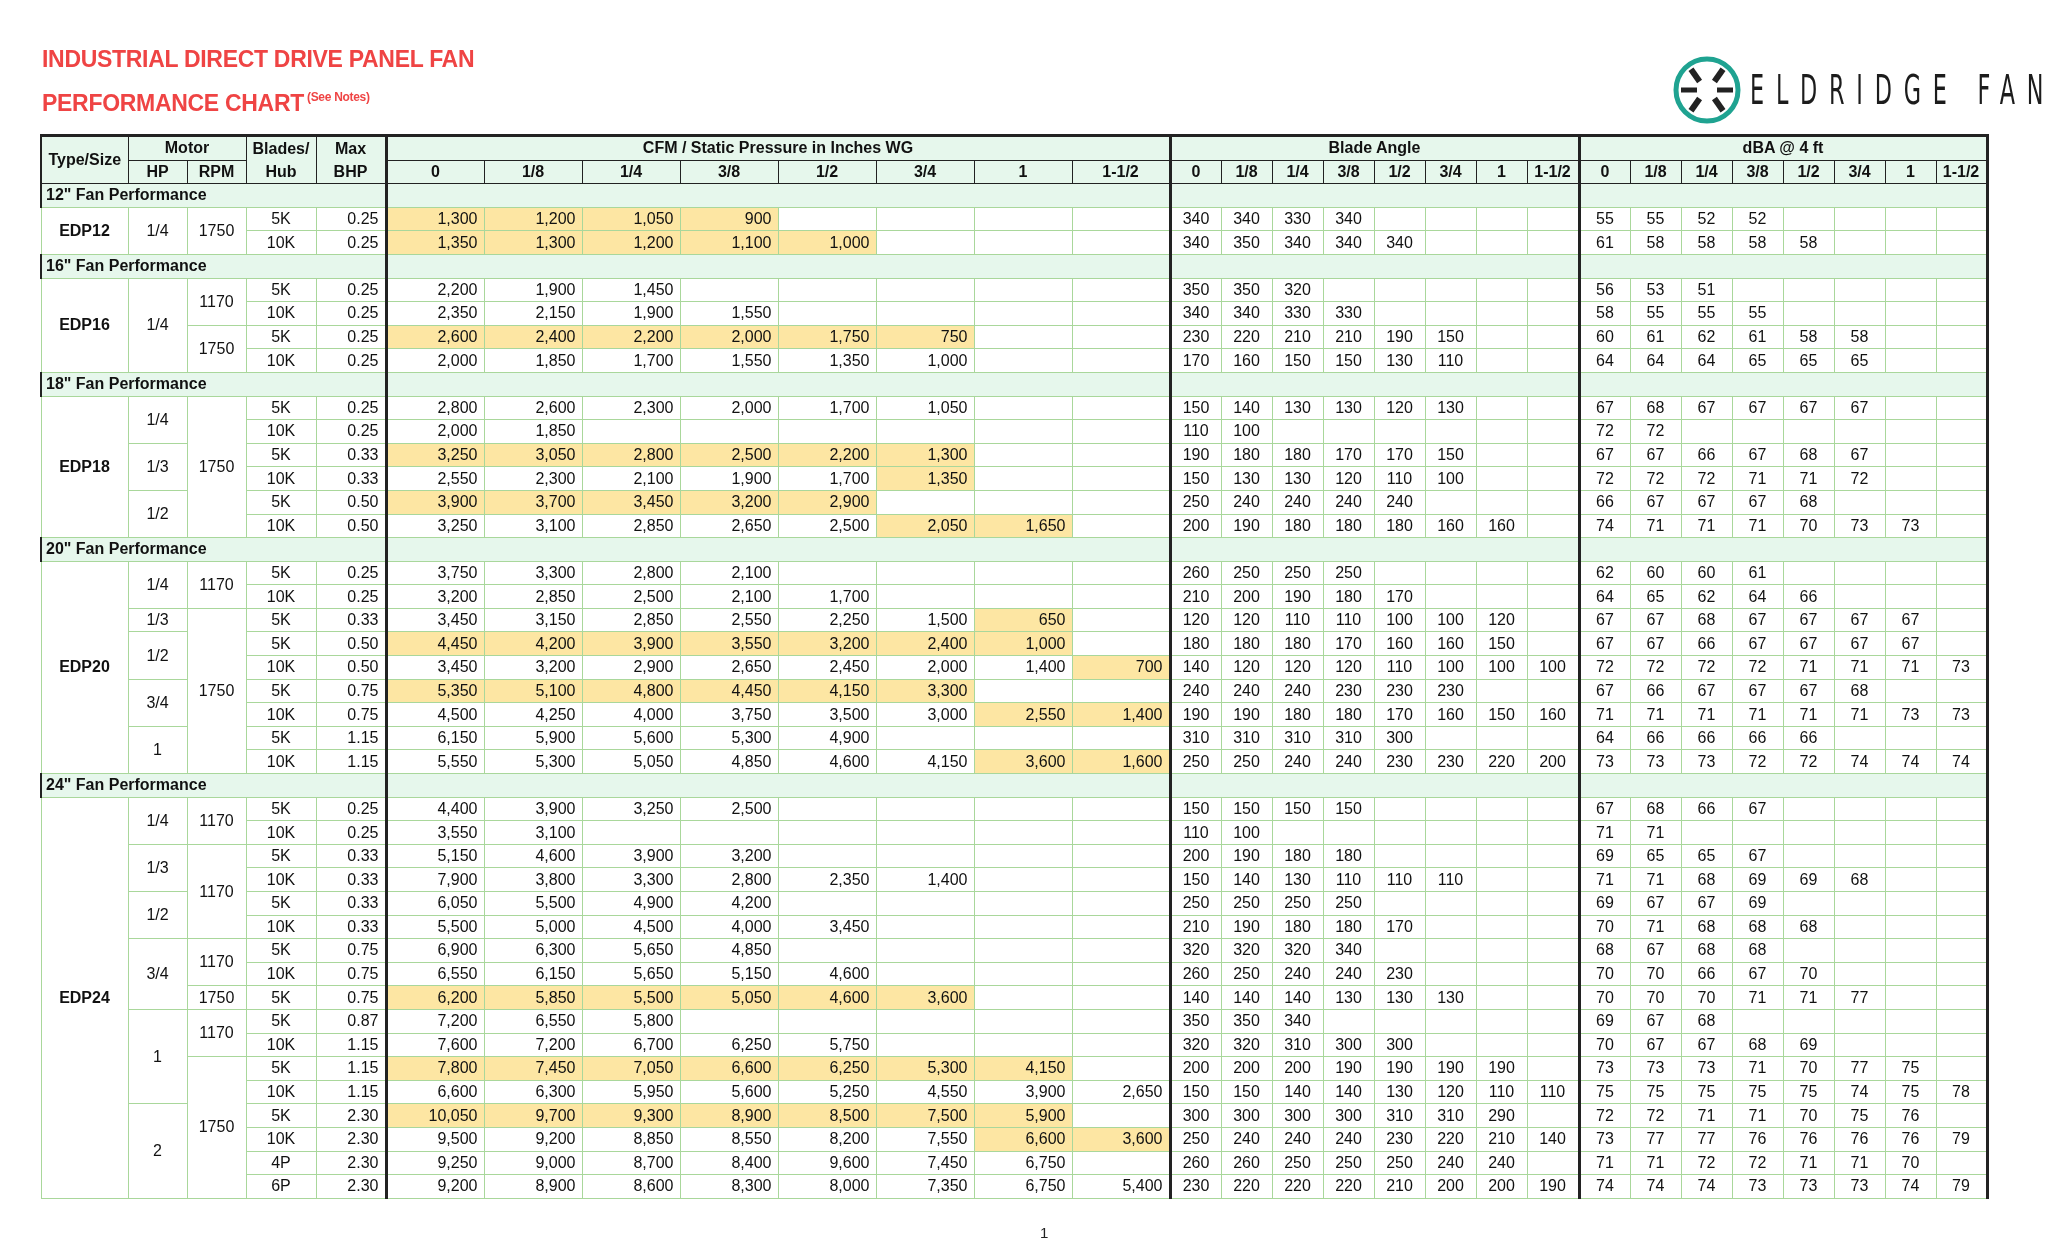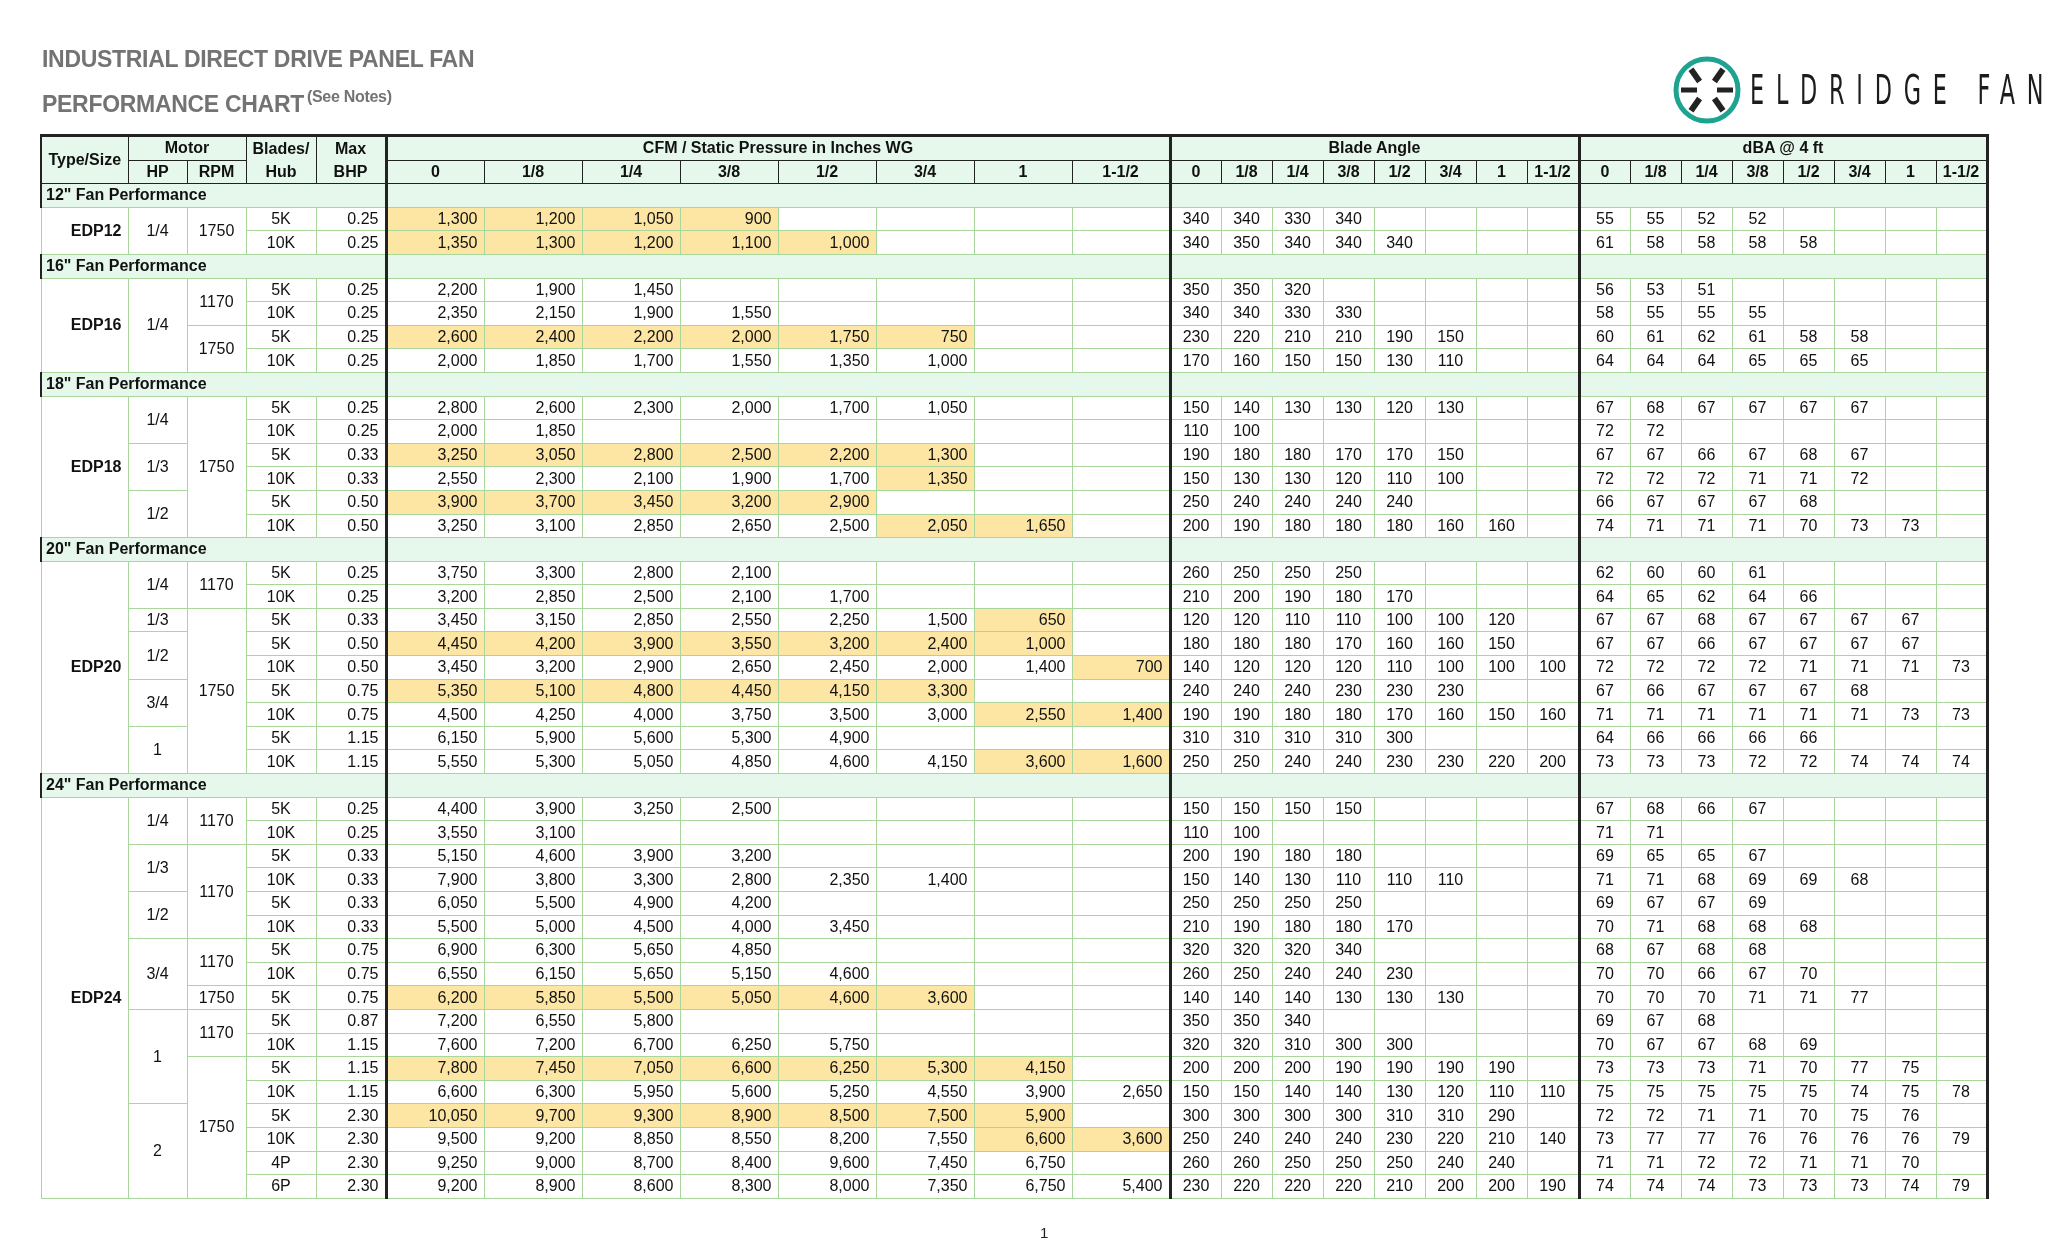--- a/index.html
+++ b/index.html
@@ -1,34 +1,34 @@
 <!DOCTYPE html>
 <html><head>
 <meta charset="utf-8">
 <style>
   html, body { margin: 0; padding: 0; background: #ffffff; }
   body {
     width: 2052px; height: 1246px; position: relative; overflow: hidden;
     font-family: "Liberation Sans", "DejaVu Sans", sans-serif; color: #111;
   }
   .title-block { position: absolute; left: 42px; top: 40px; }
-  .title-line { font-weight: bold; font-size: 23px; letter-spacing: -0.3px; line-height: 38px; color: #737373; }
-  .title-line sup { font-size: 16px; font-weight: bold; vertical-align: 10px; margin-left: 3px; }
+  .title-line { font-weight: bold; font-size: 23px; letter-spacing: -0.3px; line-height: 38px; color: #ef4444; }
+  .title-line sup { font-size: 12px; font-weight: bold; vertical-align: 10px; margin-left: 3px; }
 
   .logo { position: absolute; left: 1672px; top: 52px; width: 380px; height: 76px; display: flex; align-items: center; }
   .logo svg { flex: none; }
   .logo-text { margin-left: 8px; font-family: "DejaVu Sans Condensed", "DejaVu Sans", sans-serif; font-size: 40px; letter-spacing: 19px; color: #1c1c1c; transform: scaleX(0.62); transform-origin: left center; white-space: nowrap; font-weight: normal; }
 
   table.perf { position: absolute; left: 40px; top: 134px; border-collapse: collapse; table-layout: fixed; font-size: 16px; }
   table.perf td, table.perf th { border: 1.5px solid #a9d79b; padding: 0 6px; height: 22.6px; line-height: 20px; white-space: nowrap; overflow: hidden; }
   table.perf th { background: #e6f7ec; font-weight: bold; font-size: 16px; text-align: center; border-color: #222; }
   .hdr-top th { height: 22px; }
   .section-row td { background: #e6f7ec; font-weight: bold; border-top: 2.5px solid #222; border-bottom: 2.5px solid #222; }
   .section-row td.sec-label { border-left: 2.5px solid #222; text-align: left; padding-left: 4px; }
-  td.type { font-weight: bold; text-align: right; padding-left: 4px; border-left: 2.5px solid #222; }
+  td.type { font-weight: bold; text-align: center; padding-left: 4px; border-left: 2.5px solid #222; }
   td.c { text-align: center; }
   td.r { text-align: right; padding-right: 8px; }
   td.hl { background: #fde6a3; }
   td.thick-r, th.thick-r { border-right: 3px solid #222 !important; }
   .page-num { position: absolute; left: 1040px; top: 1224px; font-size: 15px; color: #222; }
 </style>
 </head>
 <body>
 
 <div class="title-block">

